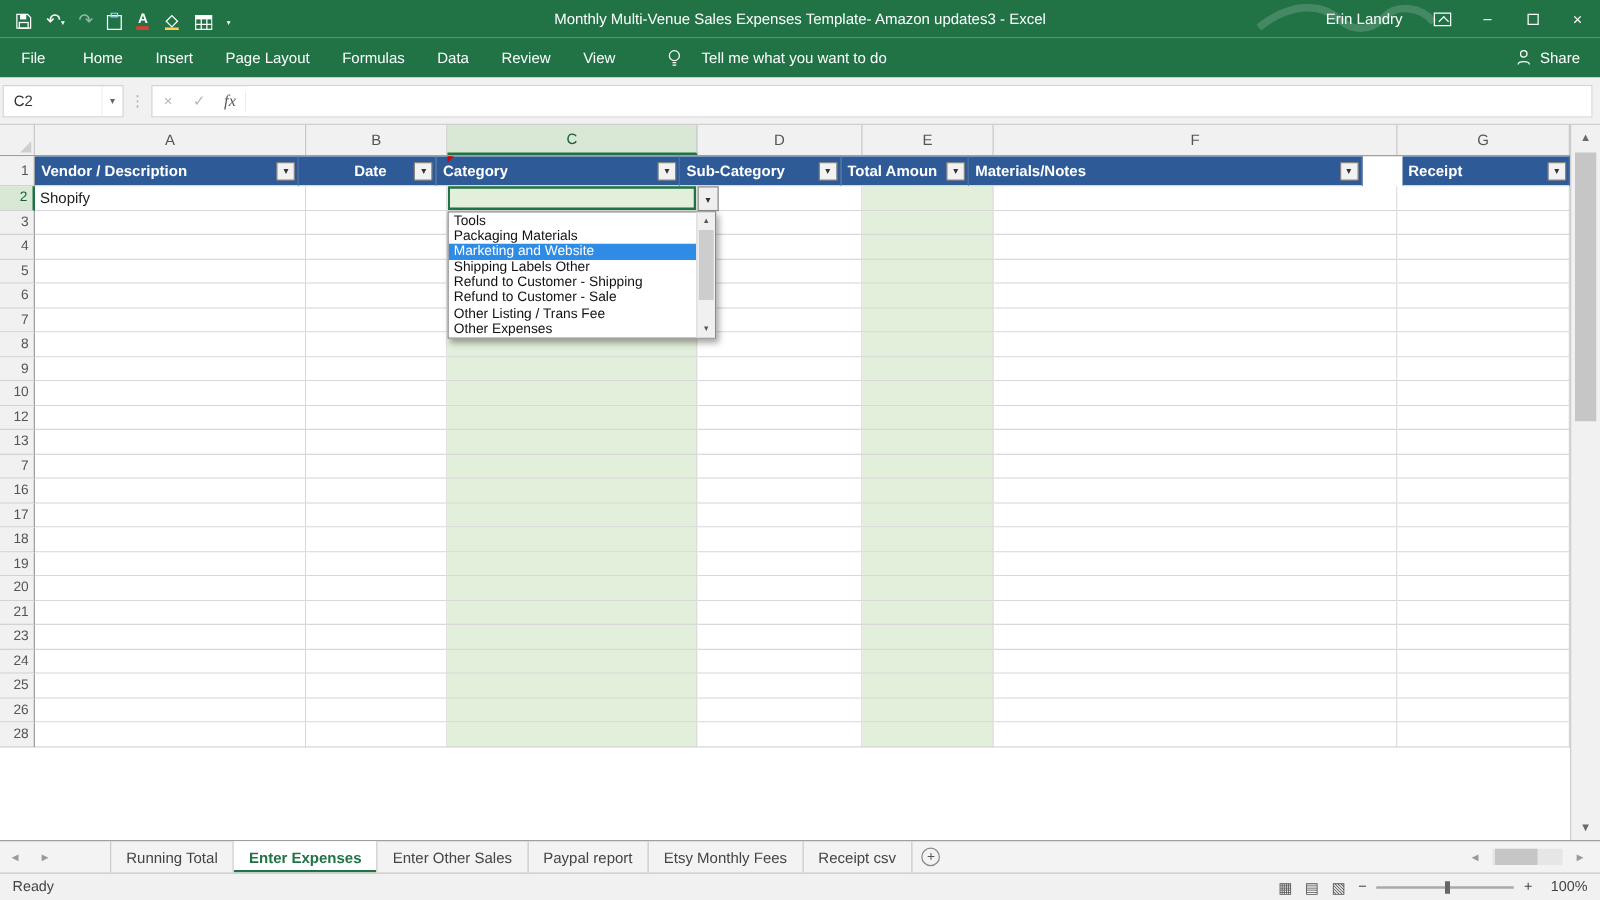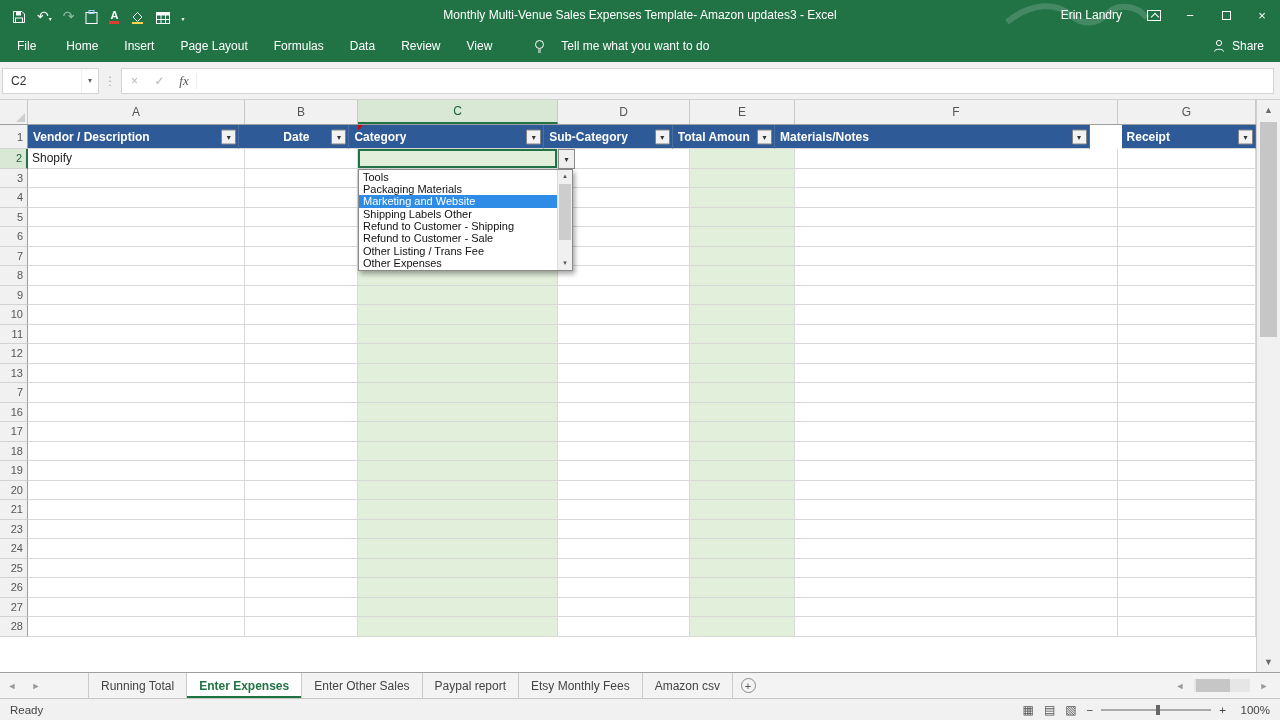--- a/index.html
+++ b/index.html
@@ -340,30 +340,20 @@
             <div class="rowhead">10</div>
             <div class="cell" style="width: 217px;"></div>
             <div class="cell" style="width: 113px;"></div>
             <div class="cell g" style="width: 200px;"></div>
             <div class="cell" style="width: 132px;"></div>
             <div class="cell g" style="width: 105px;"></div>
             <div class="cell" style="width: 323px;"></div>
             <div class="cell" style="width: 138px;"></div>
           </div>
           <div class="grid-row">
-            <div class="rowhead">11</div>
-            <div class="cell" style="width: 217px;"></div>
-            <div class="cell" style="width: 113px;"></div>
-            <div class="cell g" style="width: 200px;"></div>
-            <div class="cell" style="width: 132px;"></div>
-            <div class="cell g" style="width: 105px;"></div>
-            <div class="cell" style="width: 323px;"></div>
-            <div class="cell" style="width: 138px;"></div>
-          </div>
-          <div class="grid-row">
             <div class="rowhead">12</div>
             <div class="cell" style="width: 217px;"></div>
             <div class="cell" style="width: 113px;"></div>
             <div class="cell g" style="width: 200px;"></div>
             <div class="cell" style="width: 132px;"></div>
             <div class="cell g" style="width: 105px;"></div>
             <div class="cell" style="width: 323px;"></div>
             <div class="cell" style="width: 138px;"></div>
           </div>
           <div class="grid-row">
@@ -471,30 +461,20 @@
             <div class="cell" style="width: 217px;"></div>
             <div class="cell" style="width: 113px;"></div>
             <div class="cell g" style="width: 200px;"></div>
             <div class="cell" style="width: 132px;"></div>
             <div class="cell g" style="width: 105px;"></div>
             <div class="cell" style="width: 323px;"></div>
             <div class="cell" style="width: 138px;"></div>
           </div>
           <div class="grid-row">
             <div class="rowhead">26</div>
-            <div class="cell" style="width: 217px;"></div>
-            <div class="cell" style="width: 113px;"></div>
-            <div class="cell g" style="width: 200px;"></div>
-            <div class="cell" style="width: 132px;"></div>
-            <div class="cell g" style="width: 105px;"></div>
-            <div class="cell" style="width: 323px;"></div>
-            <div class="cell" style="width: 138px;"></div>
-          </div>
-          <div class="grid-row">
-            <div class="rowhead">27</div>
             <div class="cell" style="width: 217px;"></div>
             <div class="cell" style="width: 113px;"></div>
             <div class="cell g" style="width: 200px;"></div>
             <div class="cell" style="width: 132px;"></div>
             <div class="cell g" style="width: 105px;"></div>
             <div class="cell" style="width: 323px;"></div>
             <div class="cell" style="width: 138px;"></div>
           </div>
           <div class="grid-row">
             <div class="rowhead">28</div>
@@ -543,21 +523,21 @@
 
   <div class="tabbar">
     <span class="tnav">◄</span>
     <span class="tnav">►</span>
     <div class="tabs-wrap">
         <div class="stab">Running Total</div>
         <div class="stab active">Enter Expenses</div>
         <div class="stab">Enter Other Sales</div>
         <div class="stab">Paypal report</div>
         <div class="stab">Etsy Monthly Fees</div>
-        <div class="stab">Amazon csv</div>
+        <div class="stab">Receipt csv</div>
       </div>
     <div class="newsheet">
         <span class="plus">+</span>
       </div>
     <div class="tabbar-right">
       <span class="tnav">◄</span>
       <div class="hs-track">
           <div class="hs-thumb"></div>
         </div>
       <span class="tnav">►</span>

